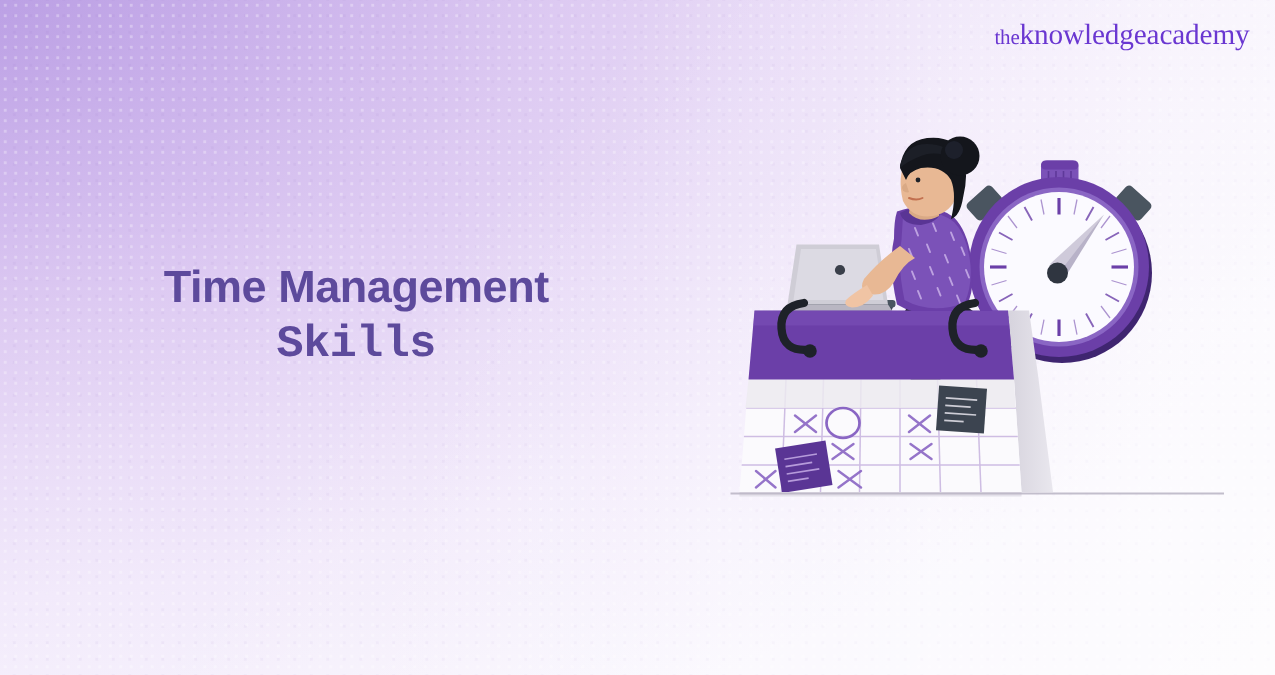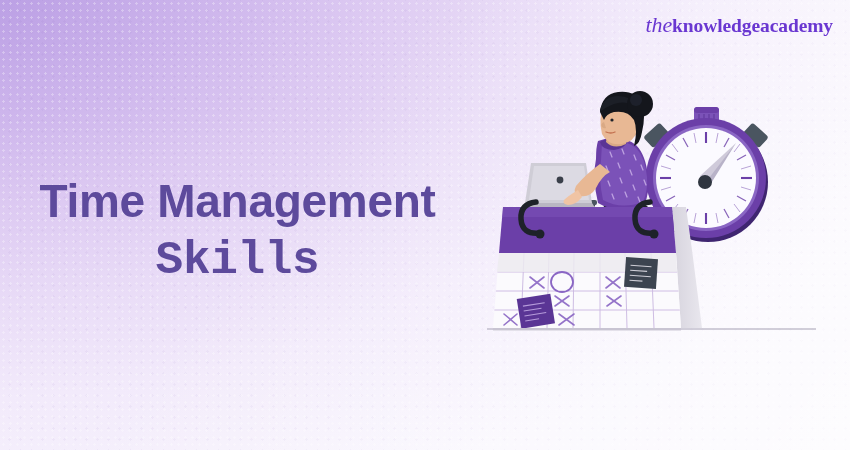--- a/index.html
+++ b/index.html
@@ -42,33 +42,33 @@
   #logo{
     position:absolute; top:14px; right:17px;
     z-index:6;
     font-family:"Liberation Serif", serif;
     font-size:19.5px;
     color:#6a37d1;
     letter-spacing:-.1px;
     white-space:nowrap;
     line-height:1;
   }
-  #logo .the{ font-style:italic; font-size:22px; }
-  #logo .kn{ font-weight:700; }
-  #logo .ac{ font-weight:700; }
+  #logo .the{ font-size:14px; }
+  #logo .kn{ font-weight:400; }
+  #logo .ac{ font-weight:400; }
 
   
   #headline{
     position:absolute;
     left:0; top:172px;
     width:475px;
     z-index:6;
     text-align:center;
     color:#5d4a9c;
-    font-size:46px;
+    font-size:30px;
     font-weight:700;
     line-height:1.30;
     letter-spacing:-.3px;
   }
   #headline .l2{ display:block;font-family:Liberation Mono, monospace; }
 
   
   #art{ position:absolute; left:0; top:0; width:850px; height:450px; z-index:4; }
 </style>
 </head>

